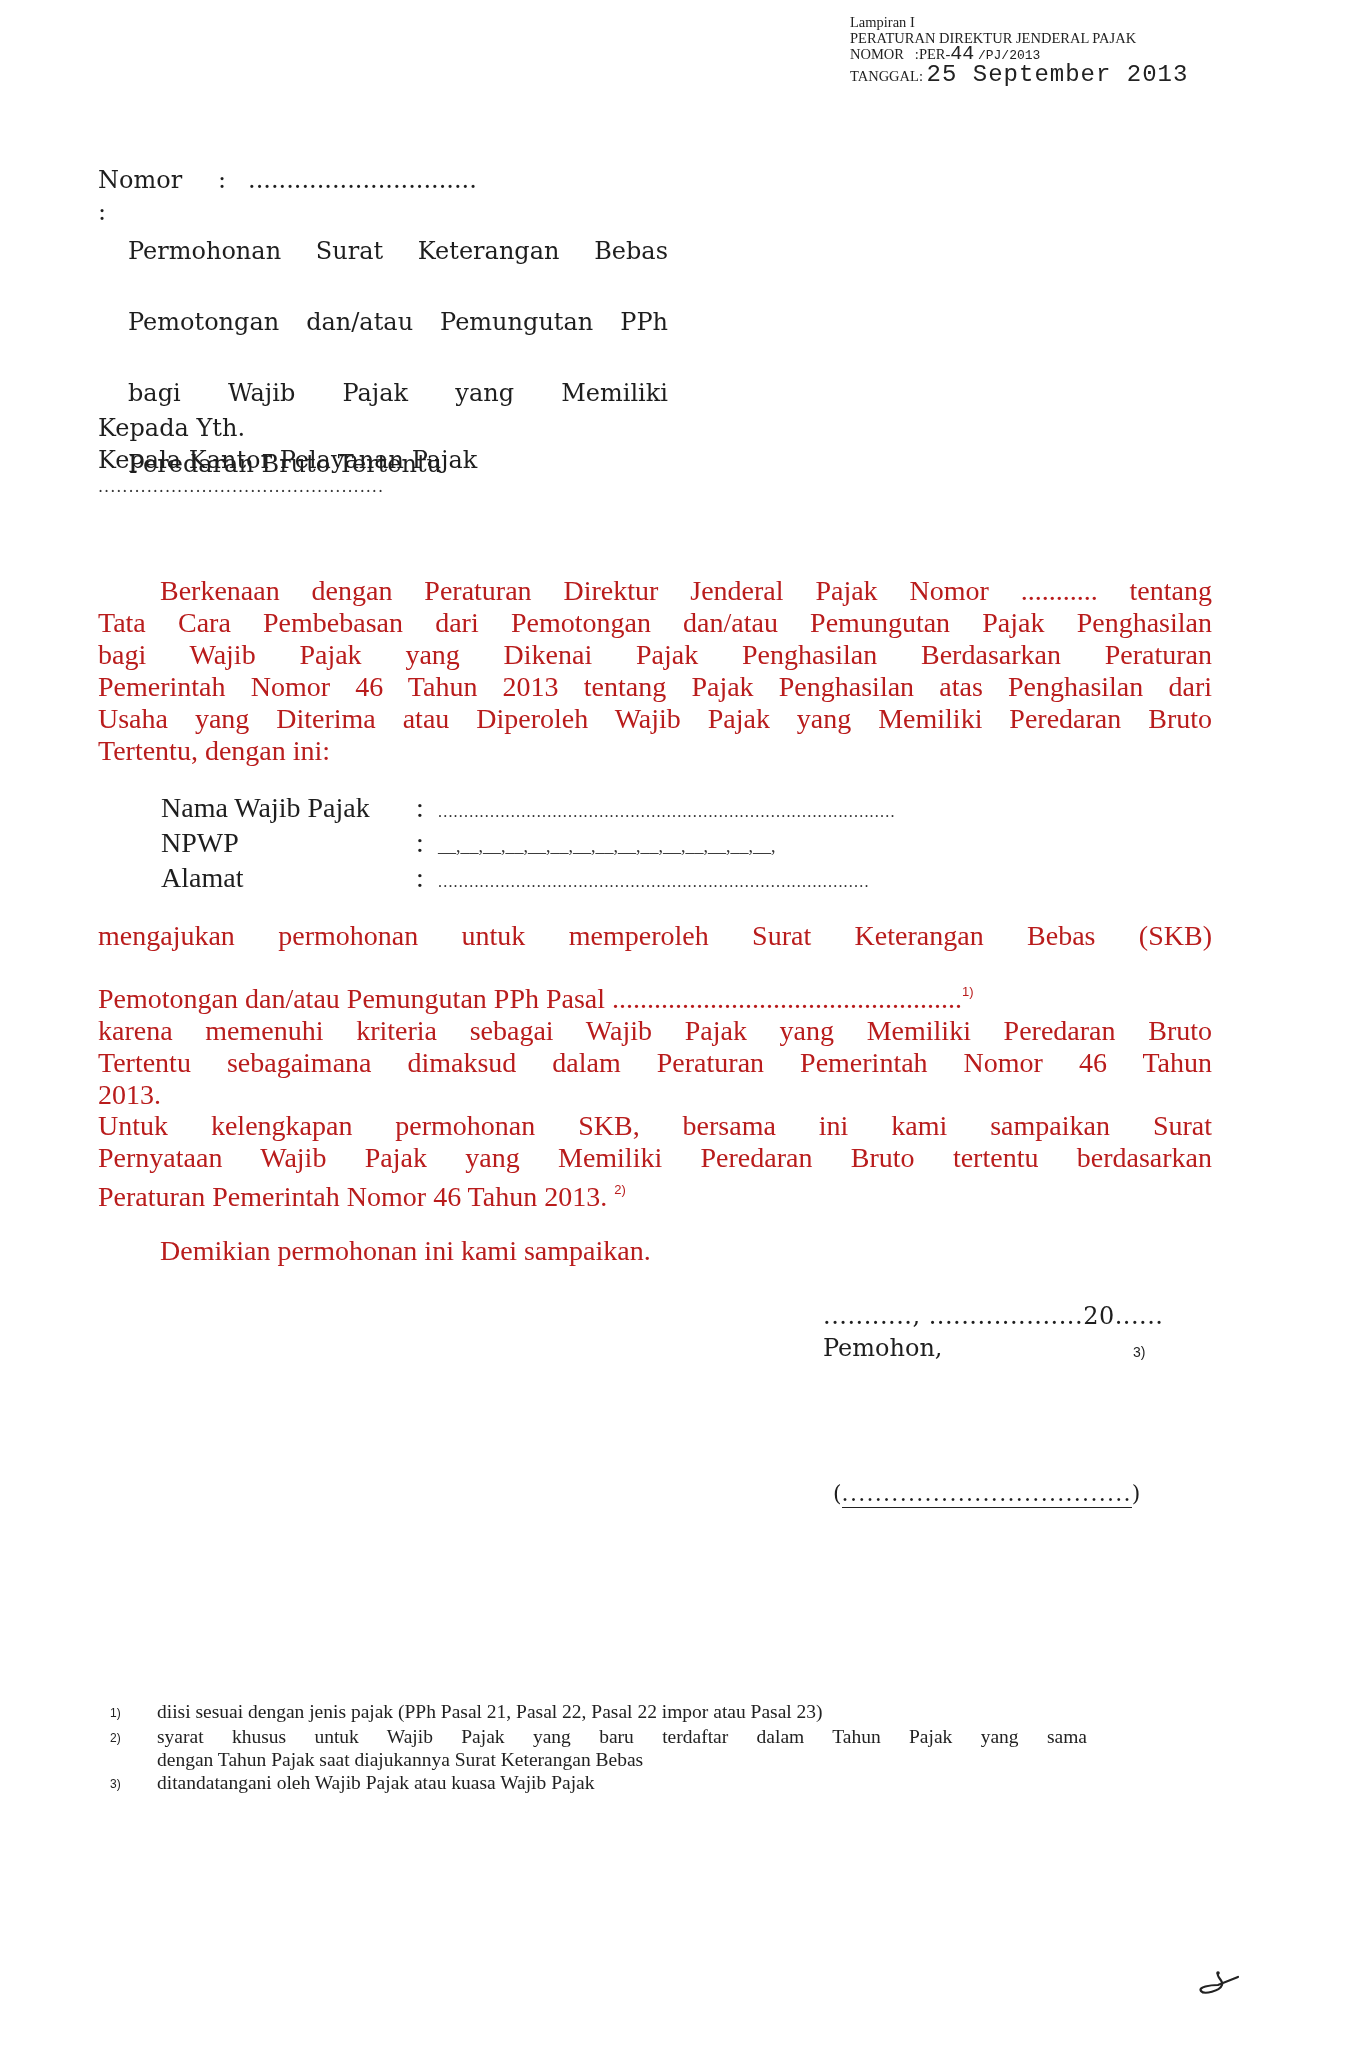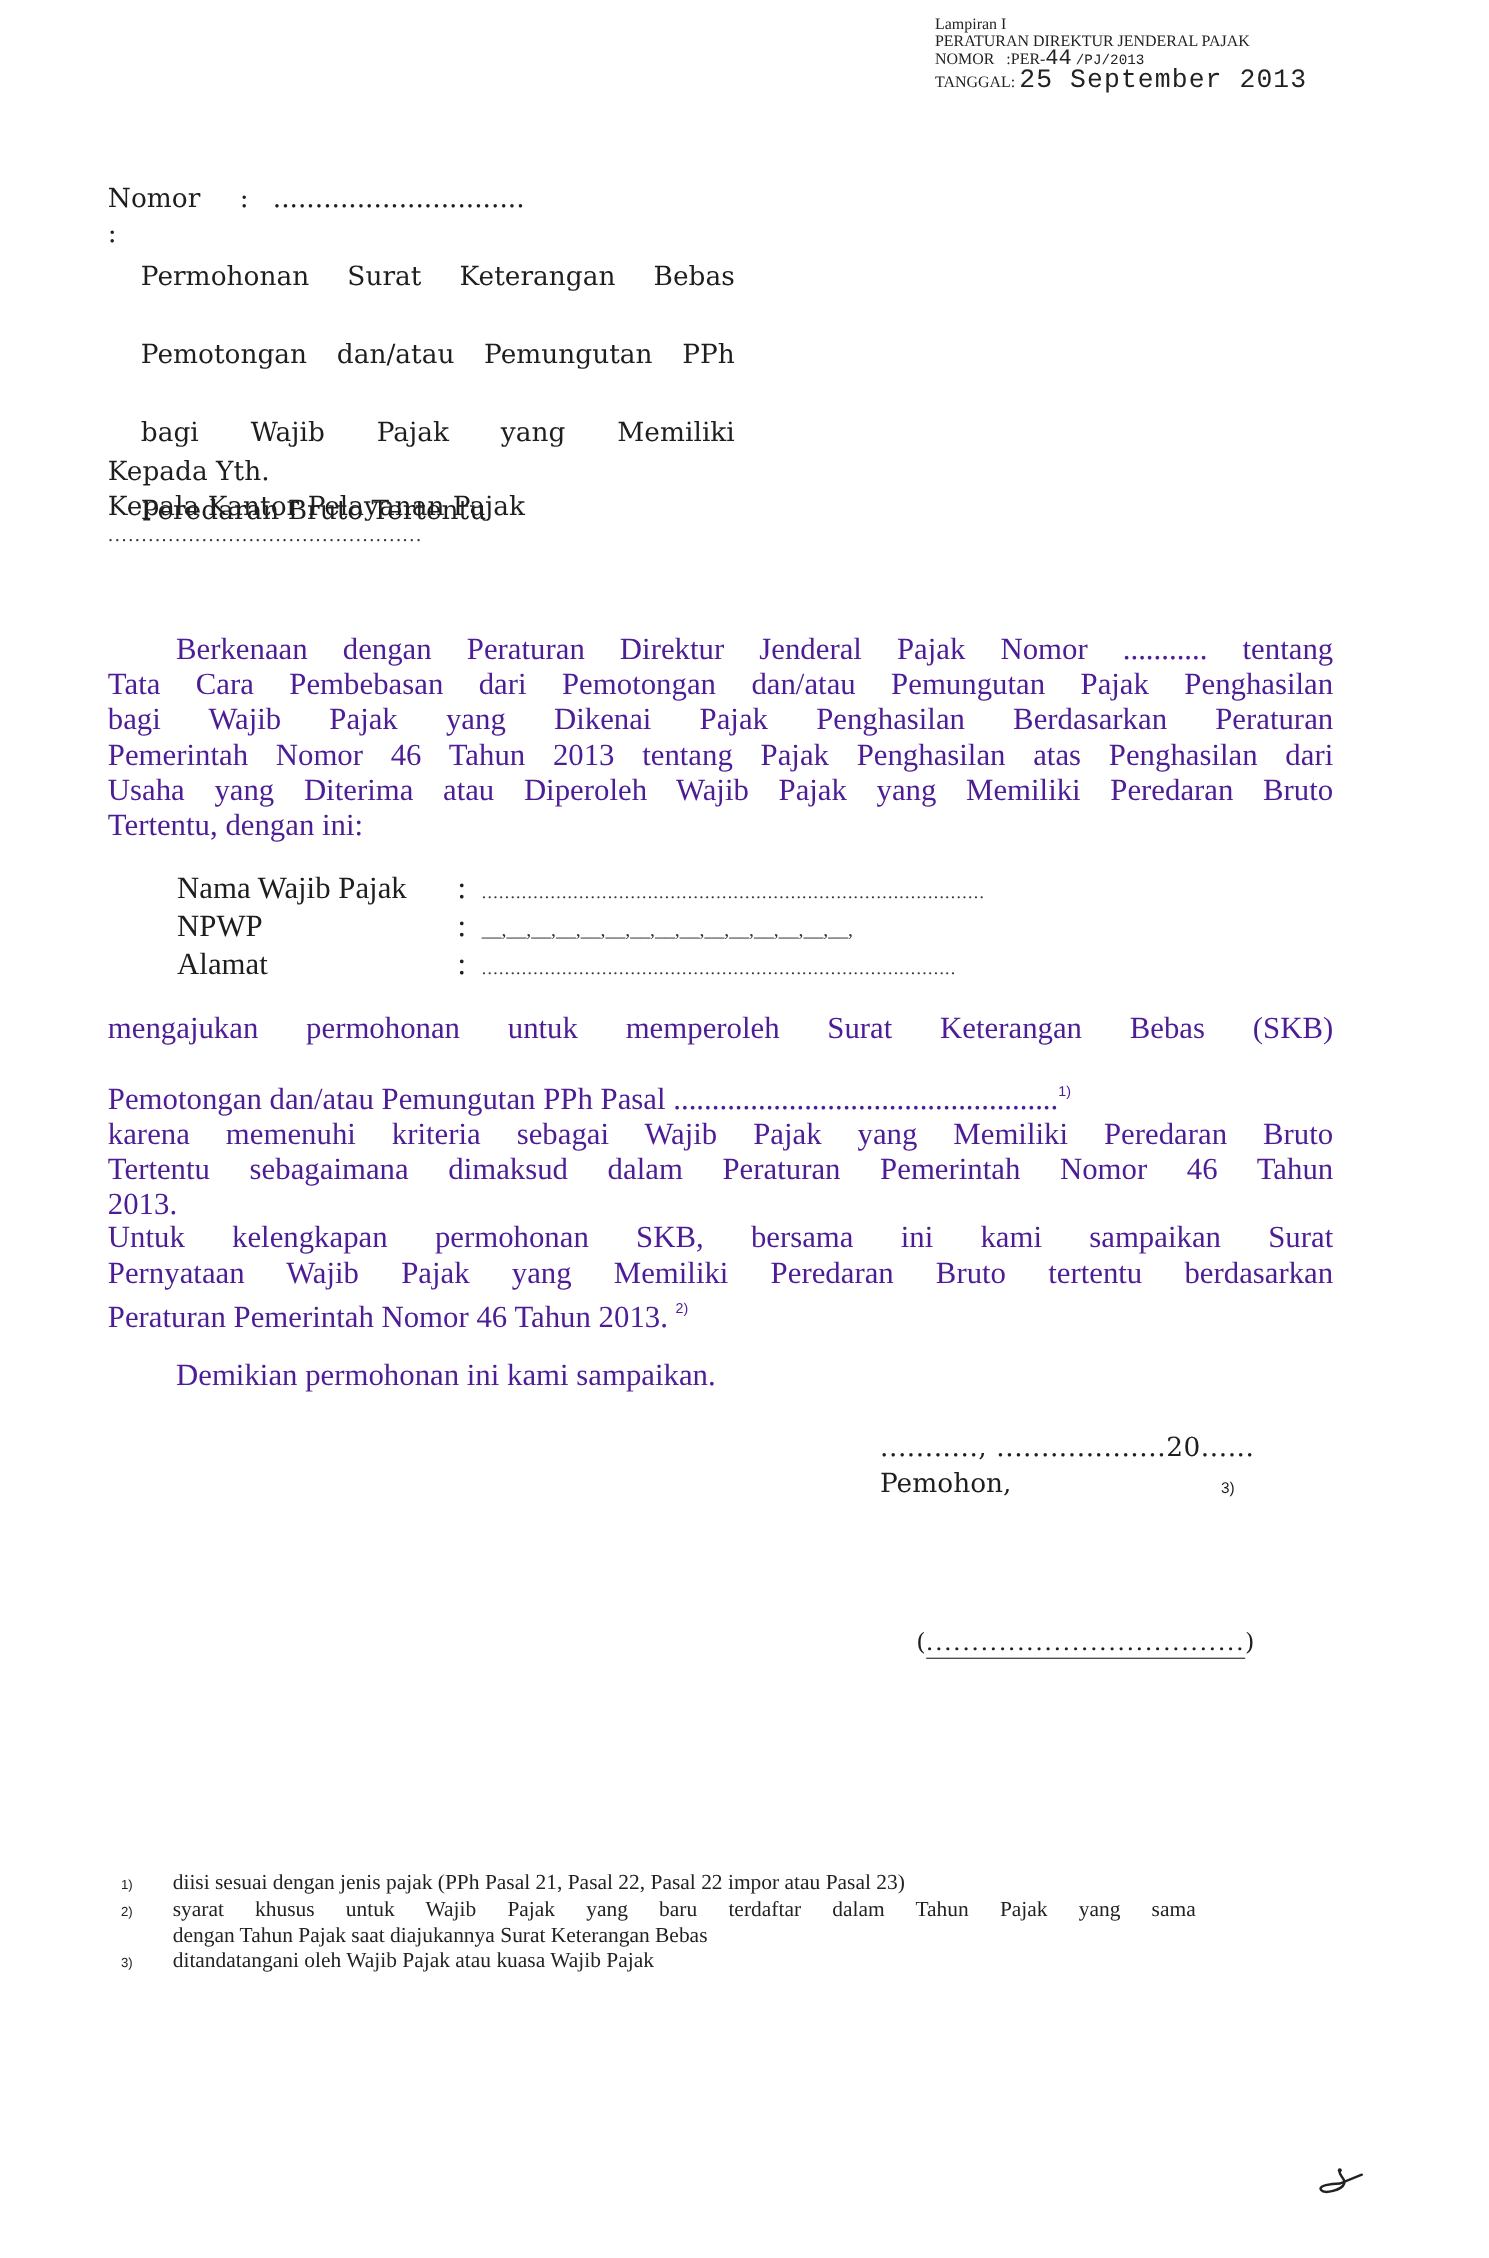--- a/index.html
+++ b/index.html
@@ -66,21 +66,21 @@
       color: #333;
     }
 
     
     .para {
       left: 98px;
       width: 1114px;
       font-family: "Liberation Serif", serif;
       font-size: 28px;
       line-height: 32px;
-      color: #4c1d95;
+      color: #b91c1c;
     }
     .para .jline {
       display: block;
       text-align: justify;
       text-align-last: justify;
       white-space: nowrap;
     }
     .para .jline.last { text-align-last: left; }
     .para .indent { padding-left: 62px; }
 
@@ -98,21 +98,21 @@
       line-height: 31px;
     }
     .field-row { display: flex; align-items: baseline; }
     .field-label { width: 255px; }
     .field-colon { width: 22px; }
     .field-value { font-size: 16px; letter-spacing: 1.2px; color: #333; }
     .npwp-value { font-size: 18px; letter-spacing: 0px; color: #333; }
 
     
     .sig {
-      left: 800px; top: 1300px;
+      left: 823px; top: 1300px;
       font-size: 24px;
       line-height: 32px;
     }
     .sig .dots { letter-spacing: 0.5px; }
     .sig .sup3 {
       font-family: "Liberation Sans", sans-serif;
       font-size: 14px;
       position: absolute;
       left: 310px; top: 36px;
     }

